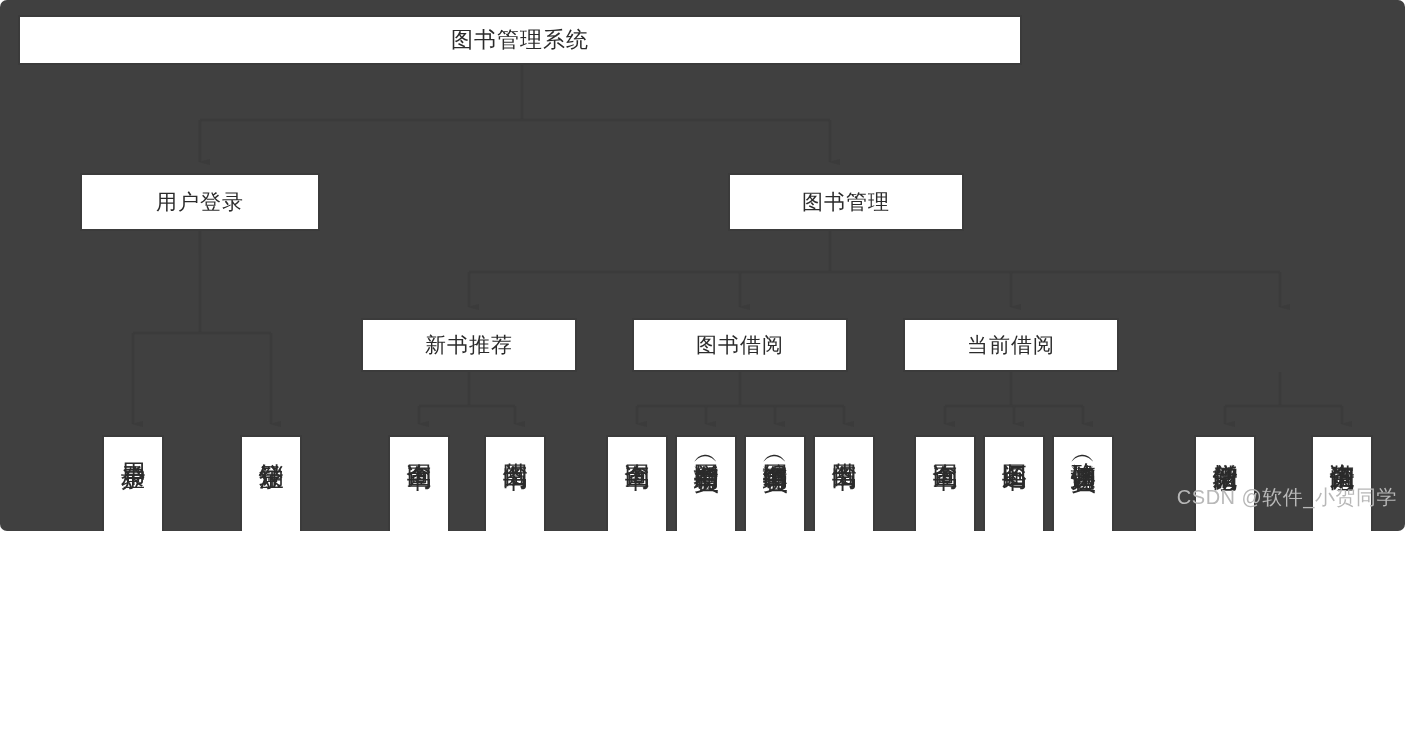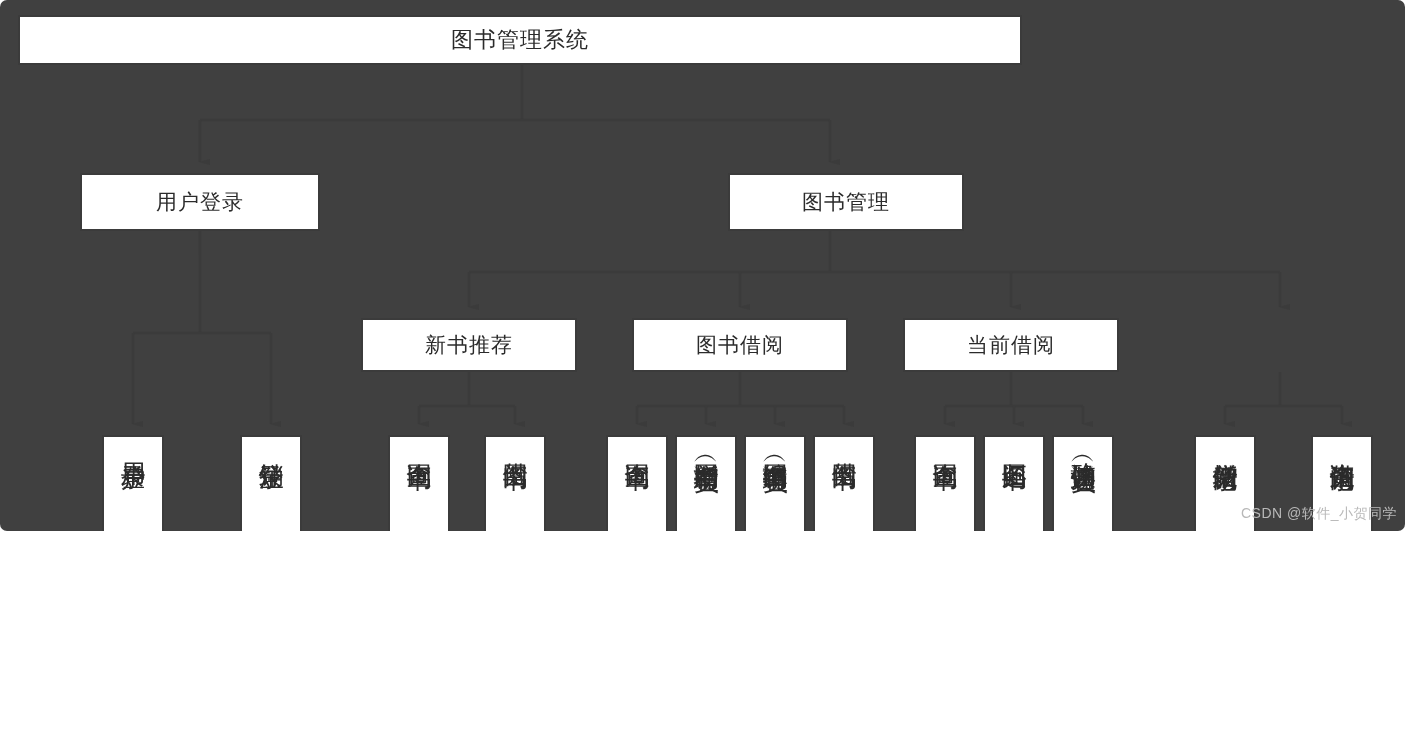--- a/index.html
+++ b/index.html
@@ -56,22 +56,22 @@
     line-height: 1.02;
     letter-spacing: 1px;
     white-space: nowrap;
     text-align: center;
     display: block;
     margin: 0 auto;
   }
   .watermark {
     position: absolute;
     right: 8px;
-    bottom: 8px;
-    font-size: 14px;
+    bottom: 20px;
+    font-size: 20px;
     color: #b8b8b8;
     letter-spacing: 0.5px;
     white-space: nowrap;
   }
 </style>
 </head>
 <body>
 
 <div id="canvas">
 

